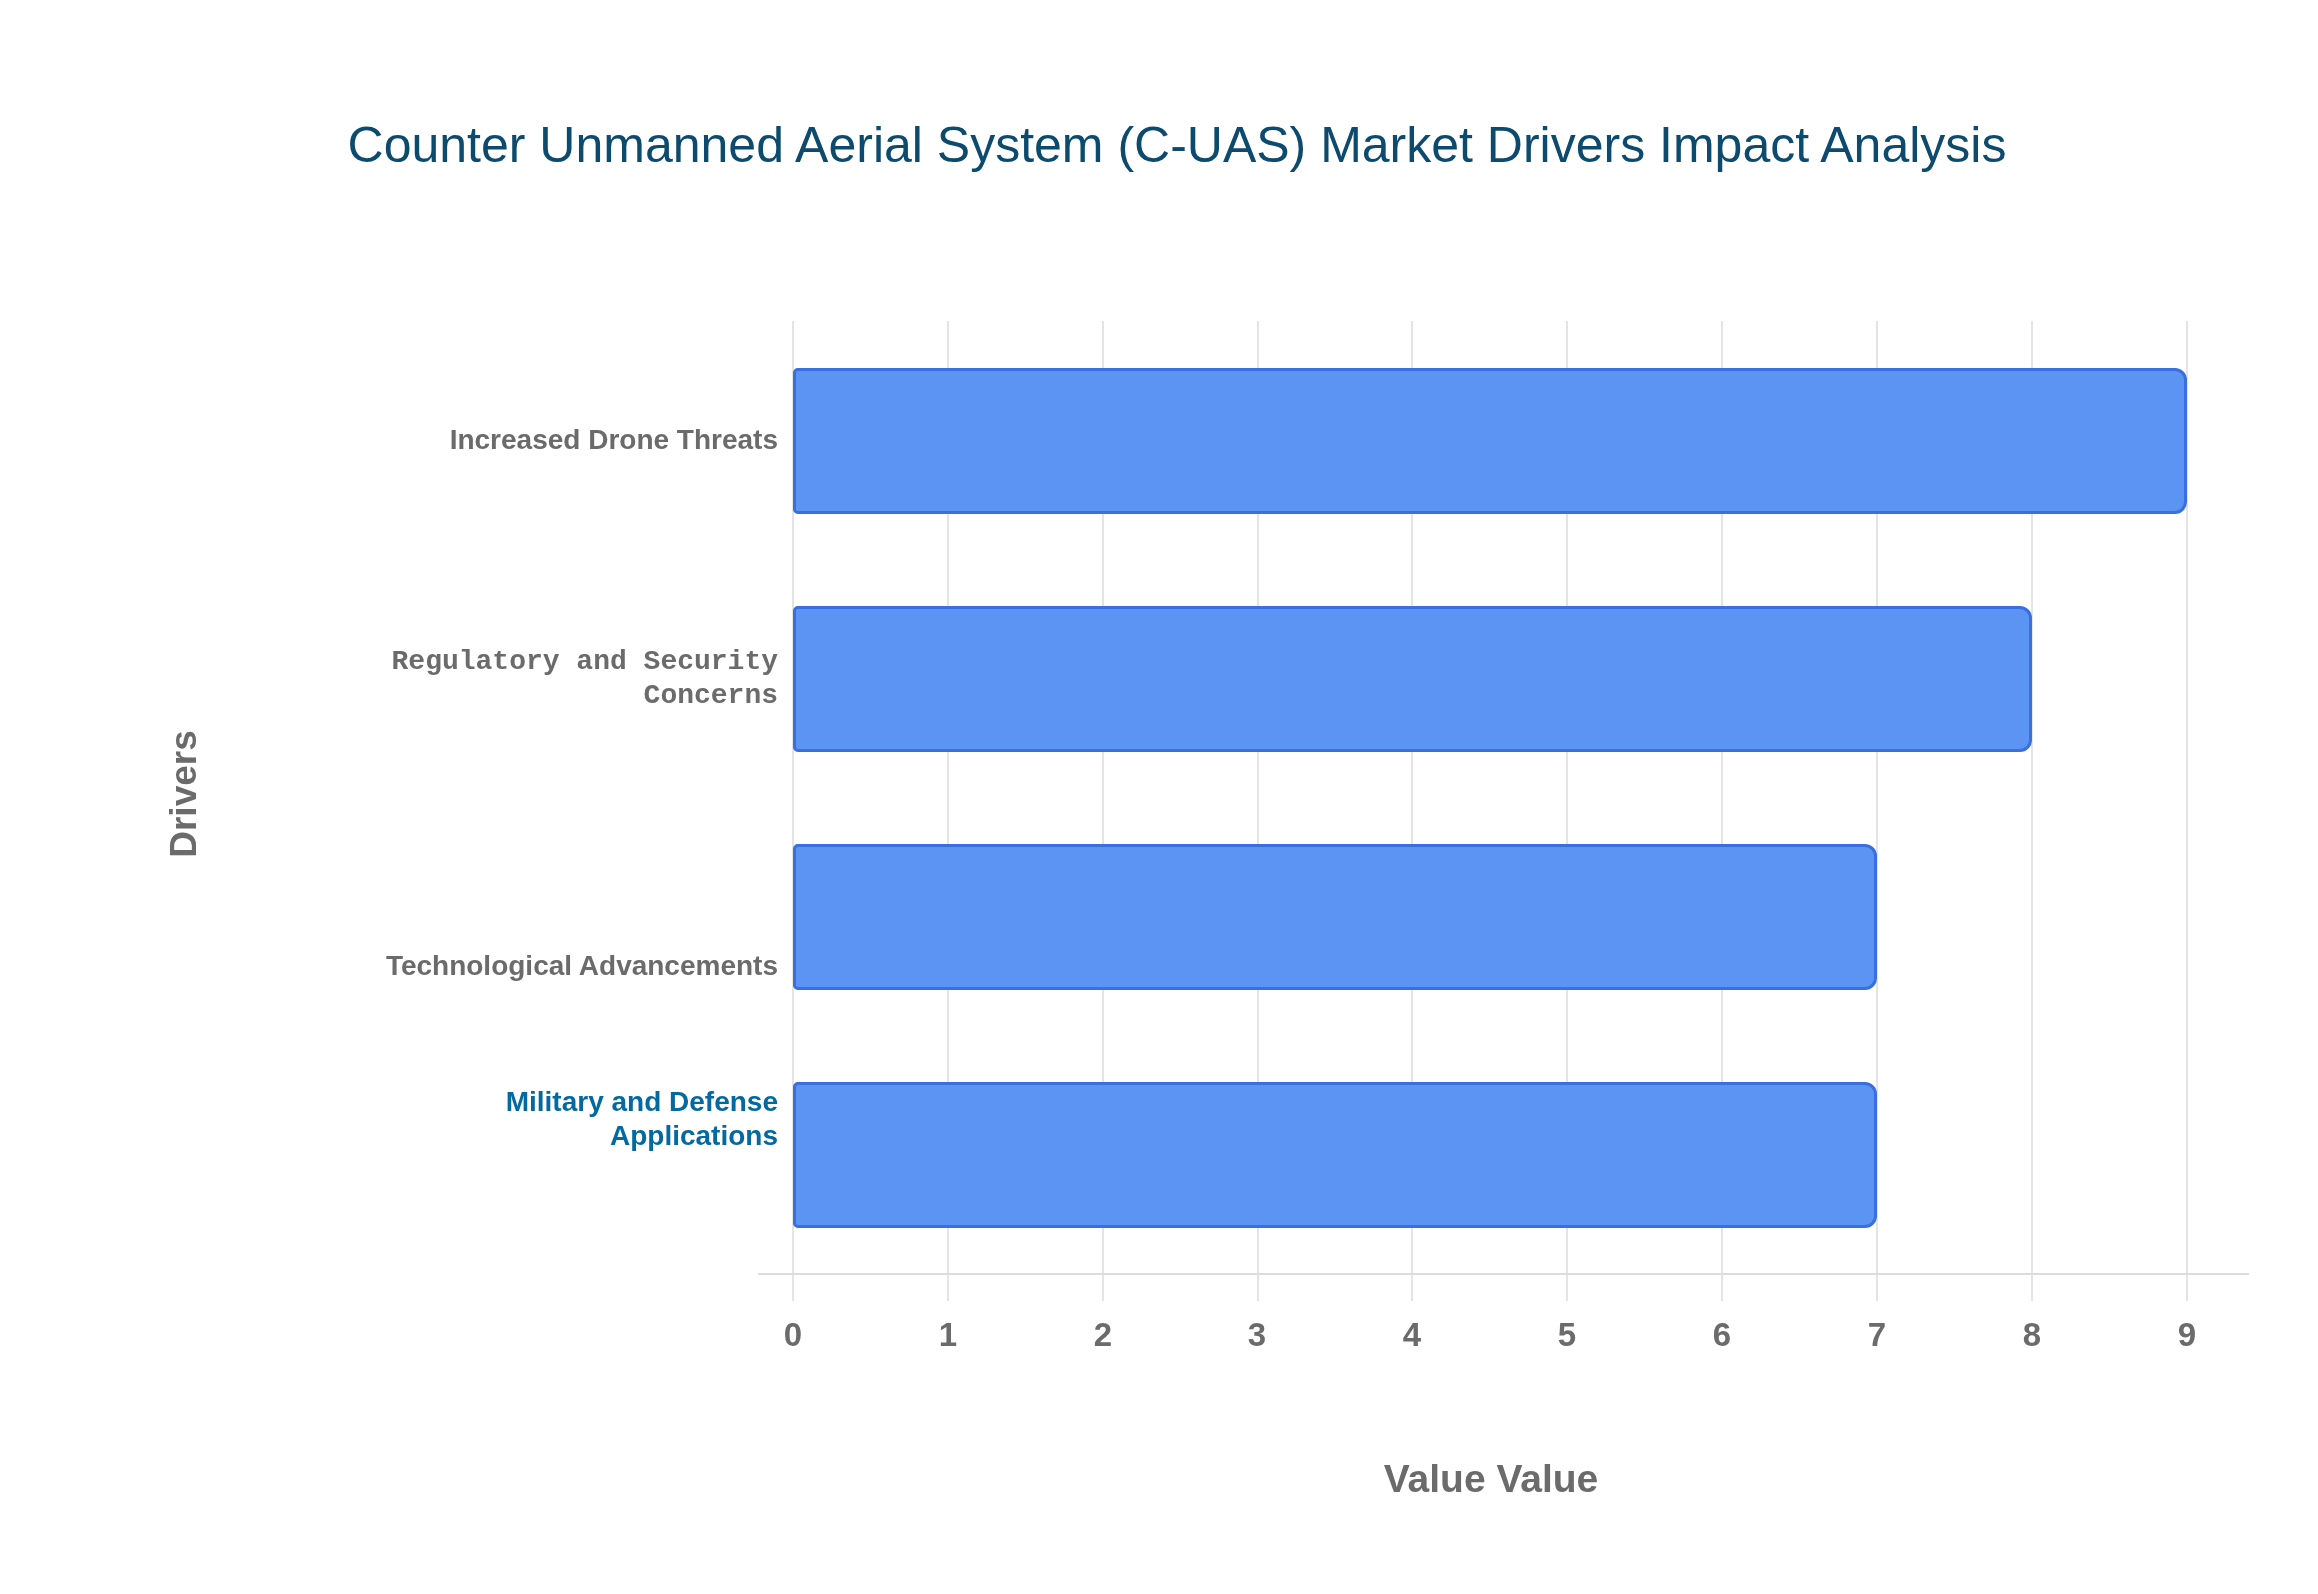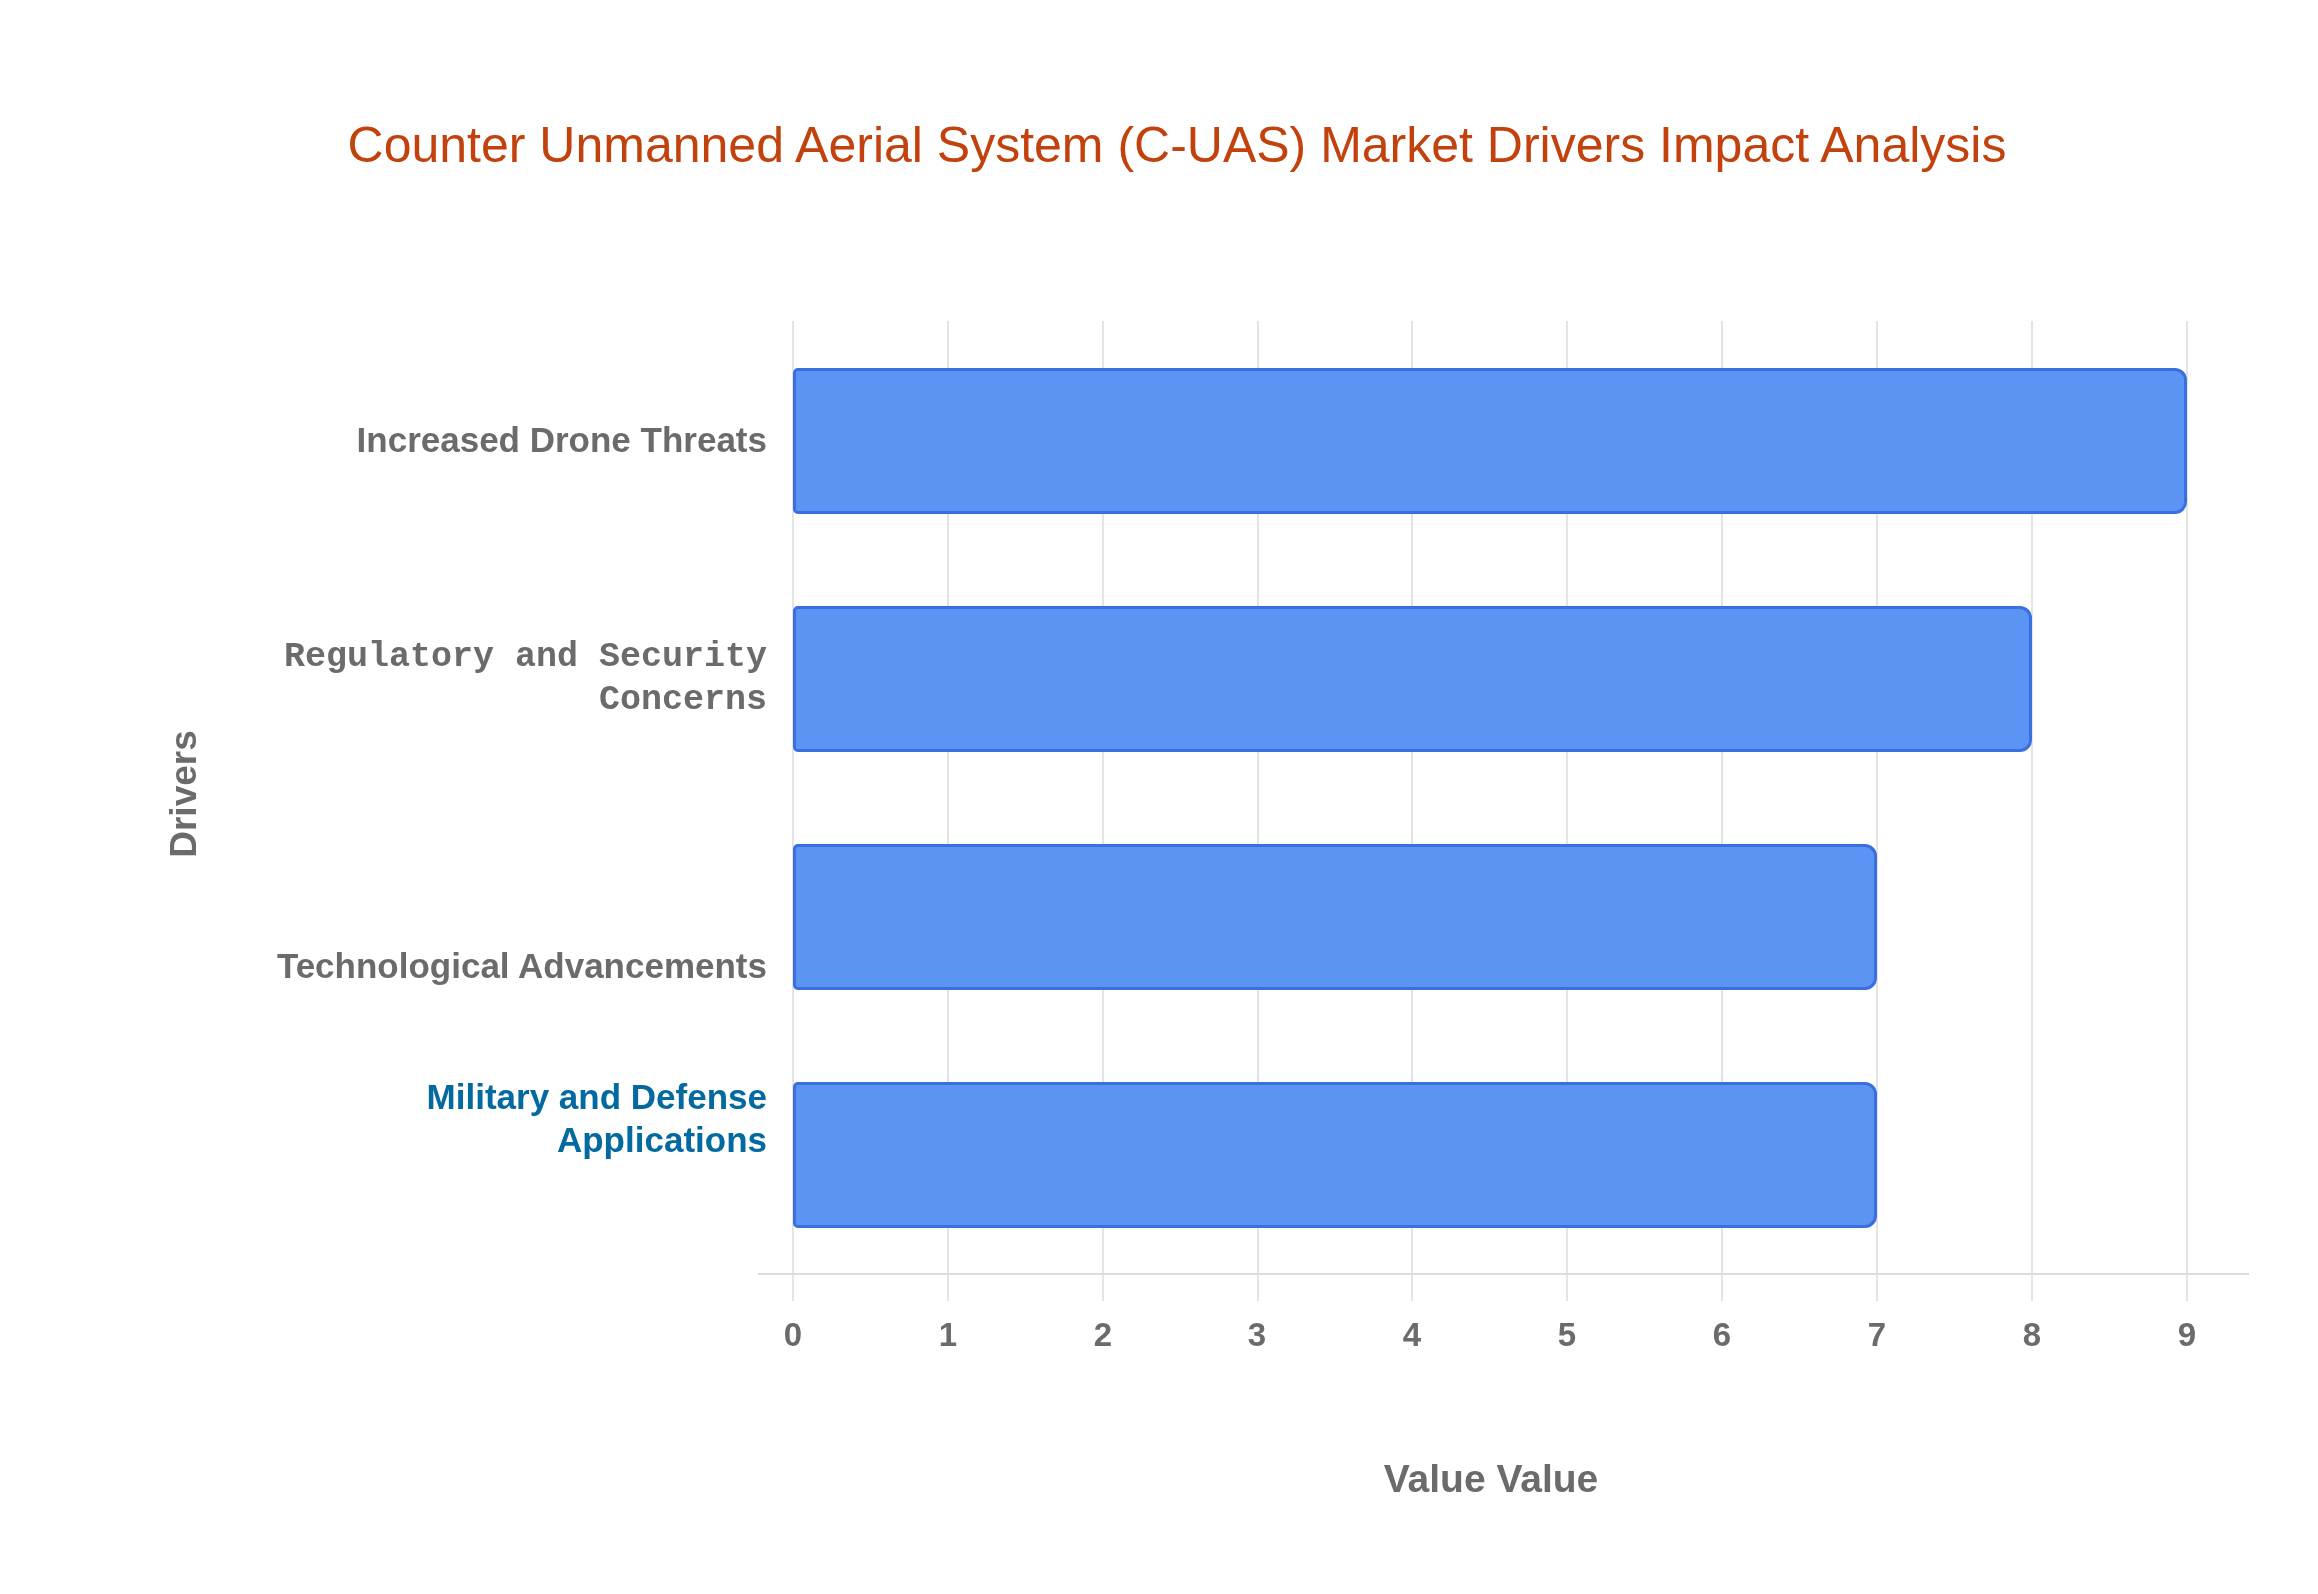--- a/index.html
+++ b/index.html
@@ -68,39 +68,40 @@
     background: #5b94f2;
     border: 3px solid #3a6fe0;
     border-radius: 4.8px 12px 12px 4.8px;
   }
   .cat-label {
     position: absolute;
     left: 0;
     width: 767px;
     transform: translateY(-50%);
     text-align: right;
-    font-size: 35px;
+    font-size: 28px;
     font-weight: 700;
     line-height: 1.22;
     color: #6b6b6b;
+    padding-left: 11px;
   }
   .tick-label {
     position: absolute;
     top: 1335px;
     transform: translate(-50%, -50%);
     font-size: 33px;
     font-weight: 700;
     color: #6b6b6b;
   }
 </style>
 </head>
 <body>
 
 <div class="figure" style="background: rgb(255, 255, 255);">
-  <div class="chart-title" style="color: #c2410c;">Counter Unmanned Aerial System (C-UAS) Market Drivers Impact Analysis</div>
+  <div class="chart-title" style="color: #0c4a6e;">Counter Unmanned Aerial System (C-UAS) Market Drivers Impact Analysis</div>
   <div class="y-axis-title" style="color: rgb(107, 107, 107);">Drivers</div>
 
   <div id="gridlines">
       <div class="gridline" style="left: 792px; background: rgb(228, 228, 228);"></div>
       <div class="gridline" style="left: 947px; background: rgb(228, 228, 228);"></div>
       <div class="gridline" style="left: 1102px; background: rgb(228, 228, 228);"></div>
       <div class="gridline" style="left: 1257px; background: rgb(228, 228, 228);"></div>
       <div class="gridline" style="left: 1411px; background: rgb(228, 228, 228);"></div>
       <div class="gridline" style="left: 1566px; background: rgb(228, 228, 228);"></div>
       <div class="gridline" style="left: 1721px; background: rgb(228, 228, 228);"></div>

